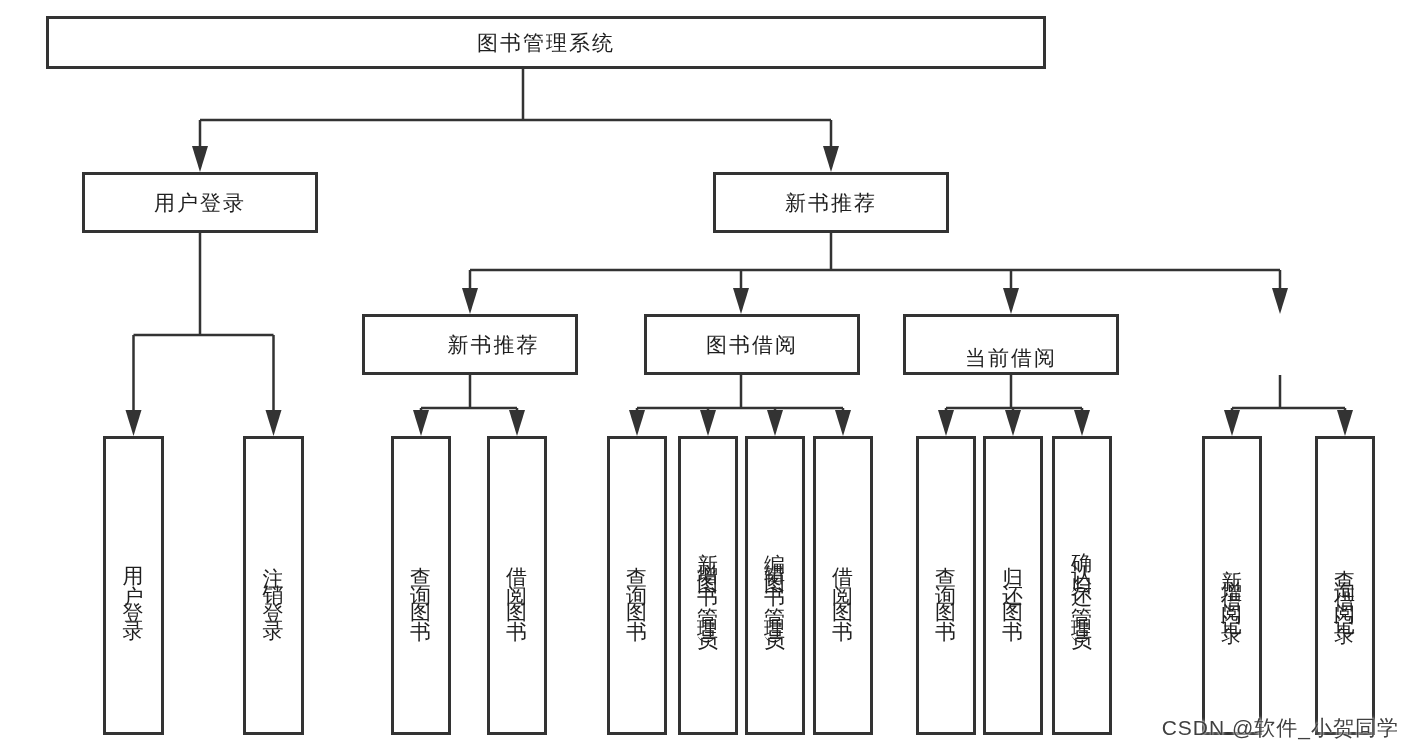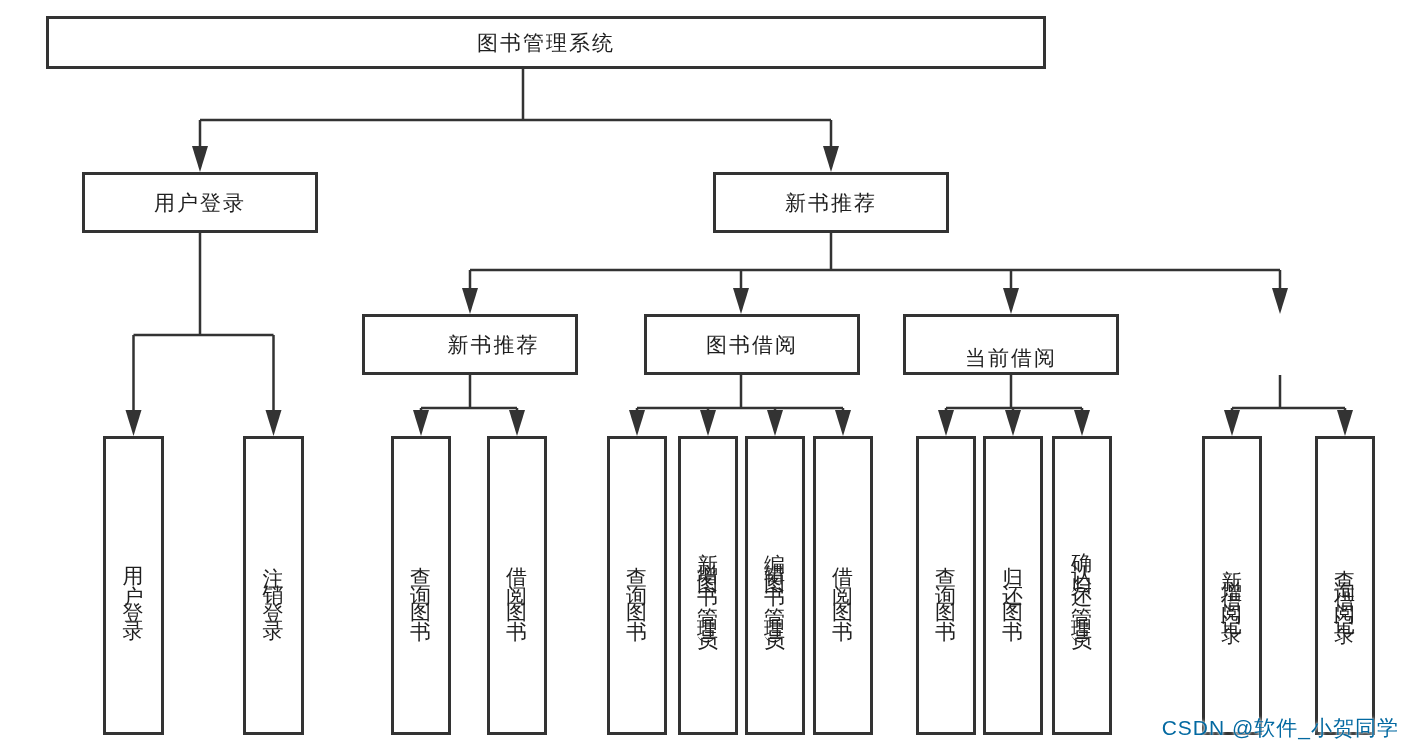--- a/index.html
+++ b/index.html
@@ -49,21 +49,21 @@
   .lf5{left:607px;width:60px;} .lf6{left:678px;width:60px;}
   .lf7{left:745px;width:60px;} .lf8{left:813px;width:60px;}
   .lf9{left:916px;width:60px;} .lf10{left:983px;width:60px;}
   .lf11{left:1052px;width:60px;}
   .lf12{left:1202px;width:60px;} .lf13{left:1315px;width:60px;}
   .watermark{
     position:absolute;
     right:6px;bottom:5px;
     z-index:5;
     font-size:21px;
-    color:#0369a1;
+    color:#404040;
     text-shadow:0 0 2px #ffffff,0 0 4px #ffffff;
     letter-spacing:1px;
   }
 </style>
 </head>
 <body>
 
 <div class="stage">
 
   <svg class="connectors" width="1405" height="747" viewBox="0 0 1405 747">

